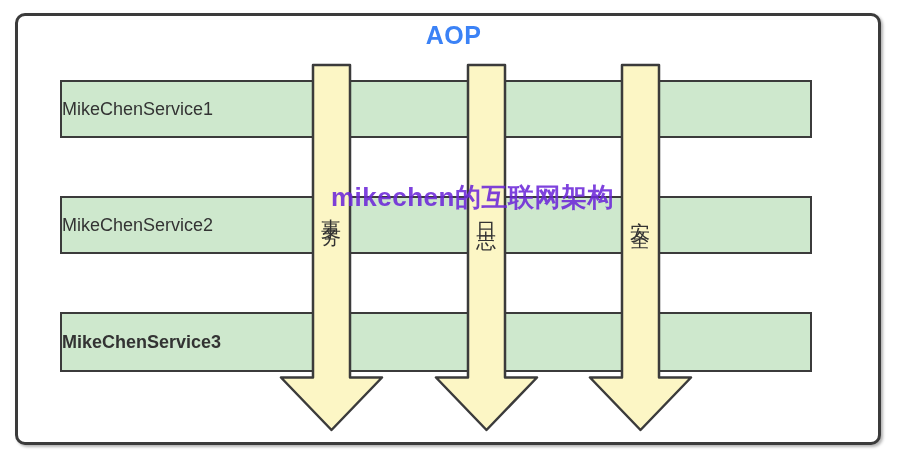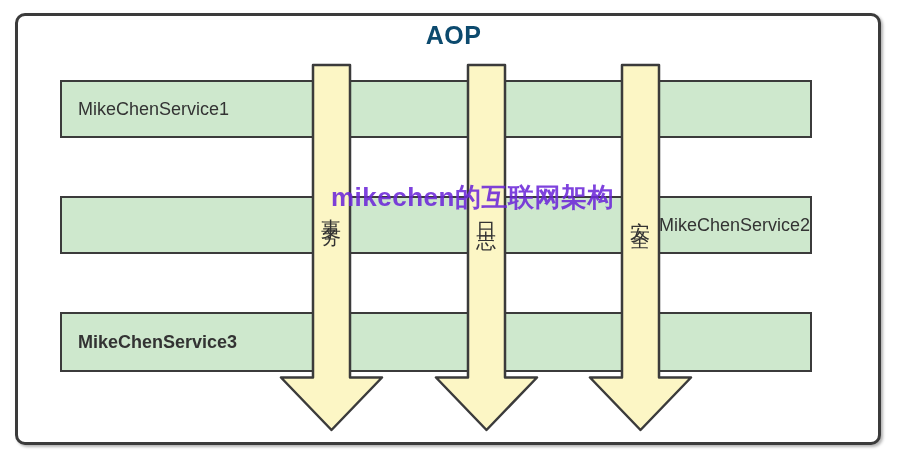--- a/index.html
+++ b/index.html
@@ -24,41 +24,40 @@
     box-shadow: 2px 2px 3px rgba(0,0,0,0.30);
     background: #ffffff;
   }
   .title {
     position: absolute;
     left: 0; top: 21px;
     width: 907px;
     text-align: center;
     font-size: 25px;
     font-weight: bold;
-    color: #0c4a6e;
+    color: #3b82f6;
     letter-spacing: 0.5px;
     z-index: 6;
   }
   .service-bar {
     position: absolute;
     left: 60px;
     width: 752px;
     height: 58px;
     box-sizing: border-box;
     background: #cee8cd;
     border: 2.5px solid #3b3b3b;
     display: flex;
     align-items: center;
-    padding-left: 16px;
     font-size: 18px;
     color: #333333;
     z-index: 1;
   }
   .bar-1 { top: 80px; }
-  .bar-2 { top: 196px; justify-content: flex-end; }
+  .bar-2 { top: 196px; }
   .bar-3 { top: 312px; height: 60px; font-weight: bold; }
   .arrows-layer {
     position: absolute;
     left: 0; top: 0;
     width: 907px; height: 464px;
     z-index: 2;
   }
   .aspect-label {
     position: absolute;
     z-index: 3;

